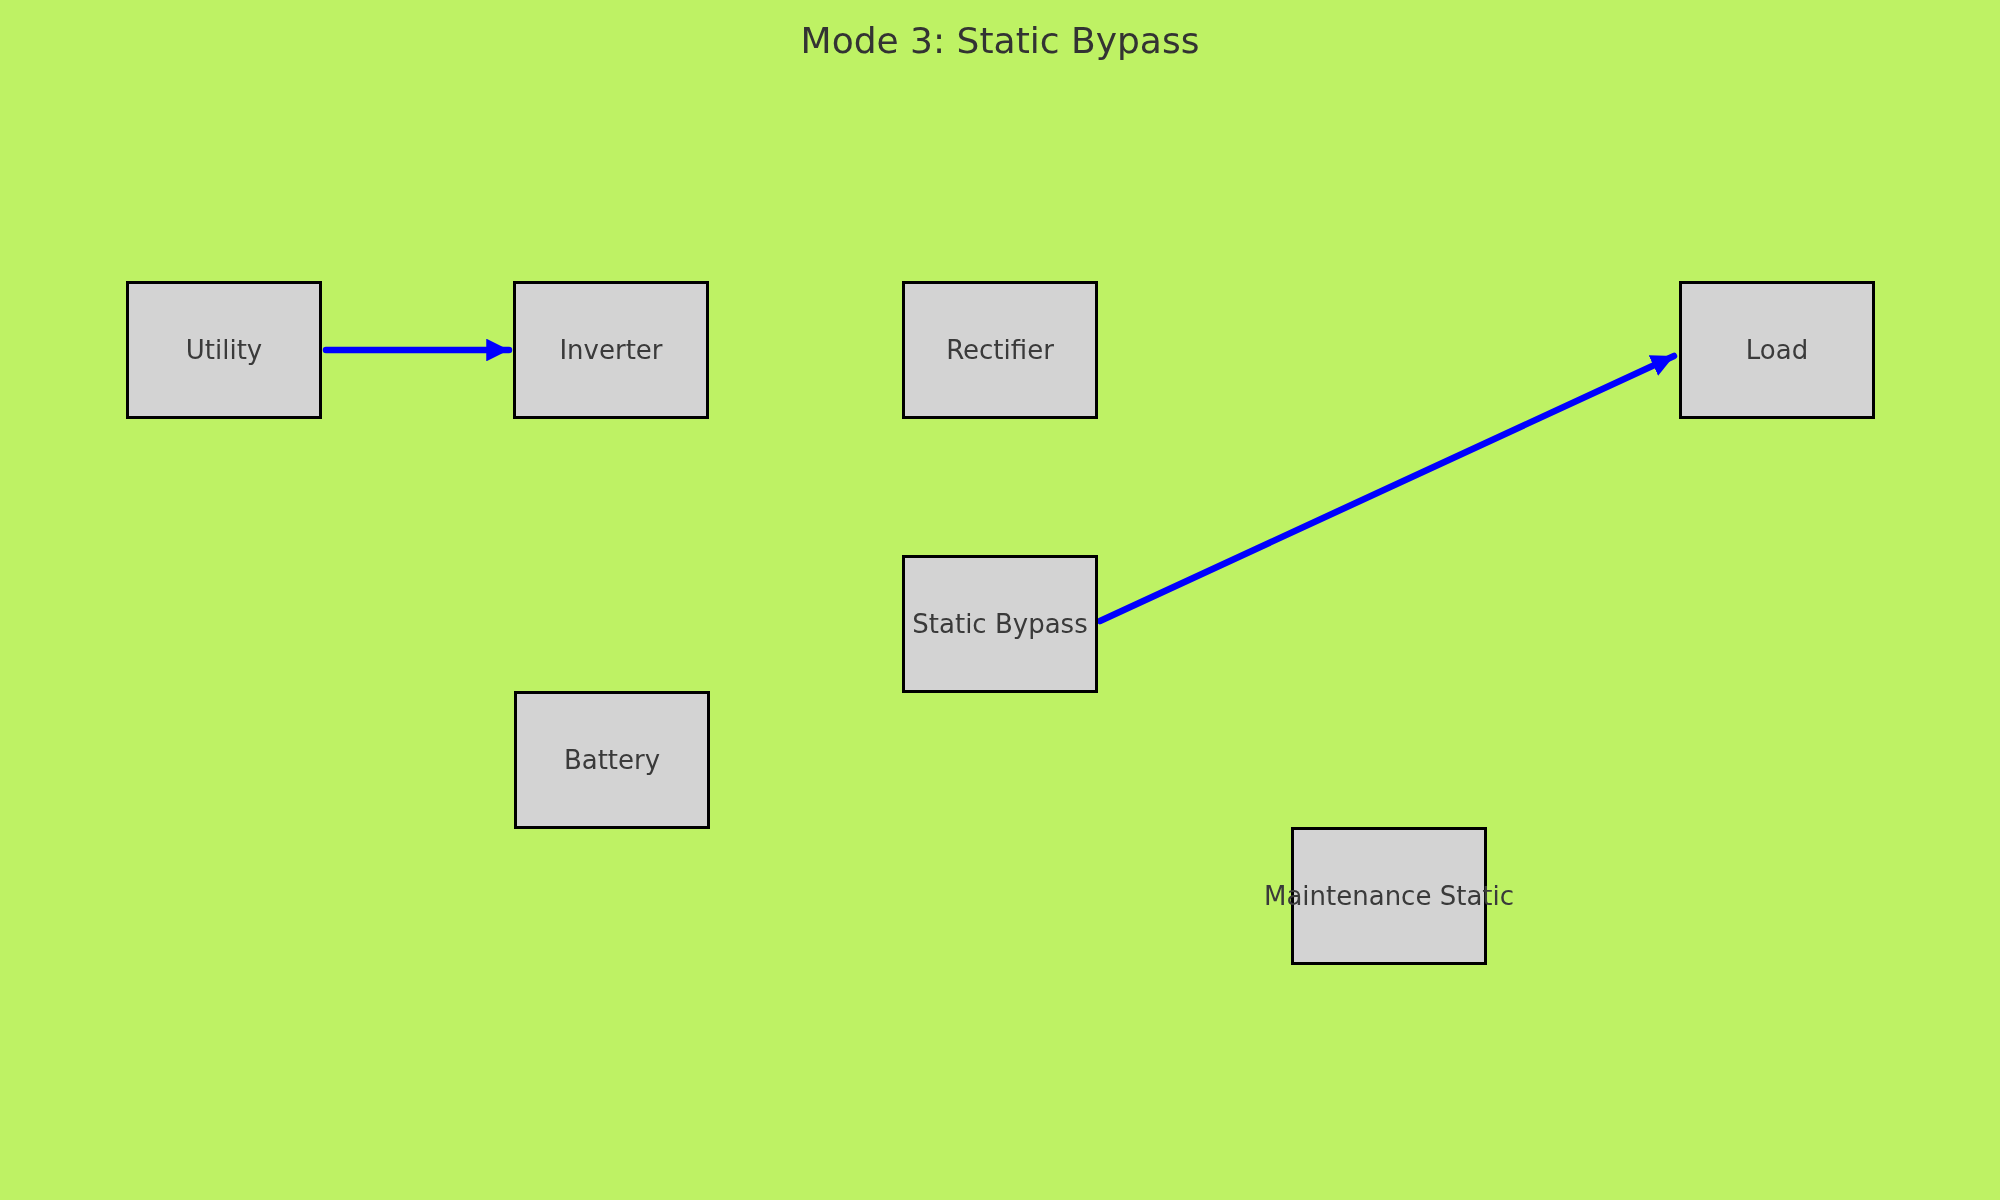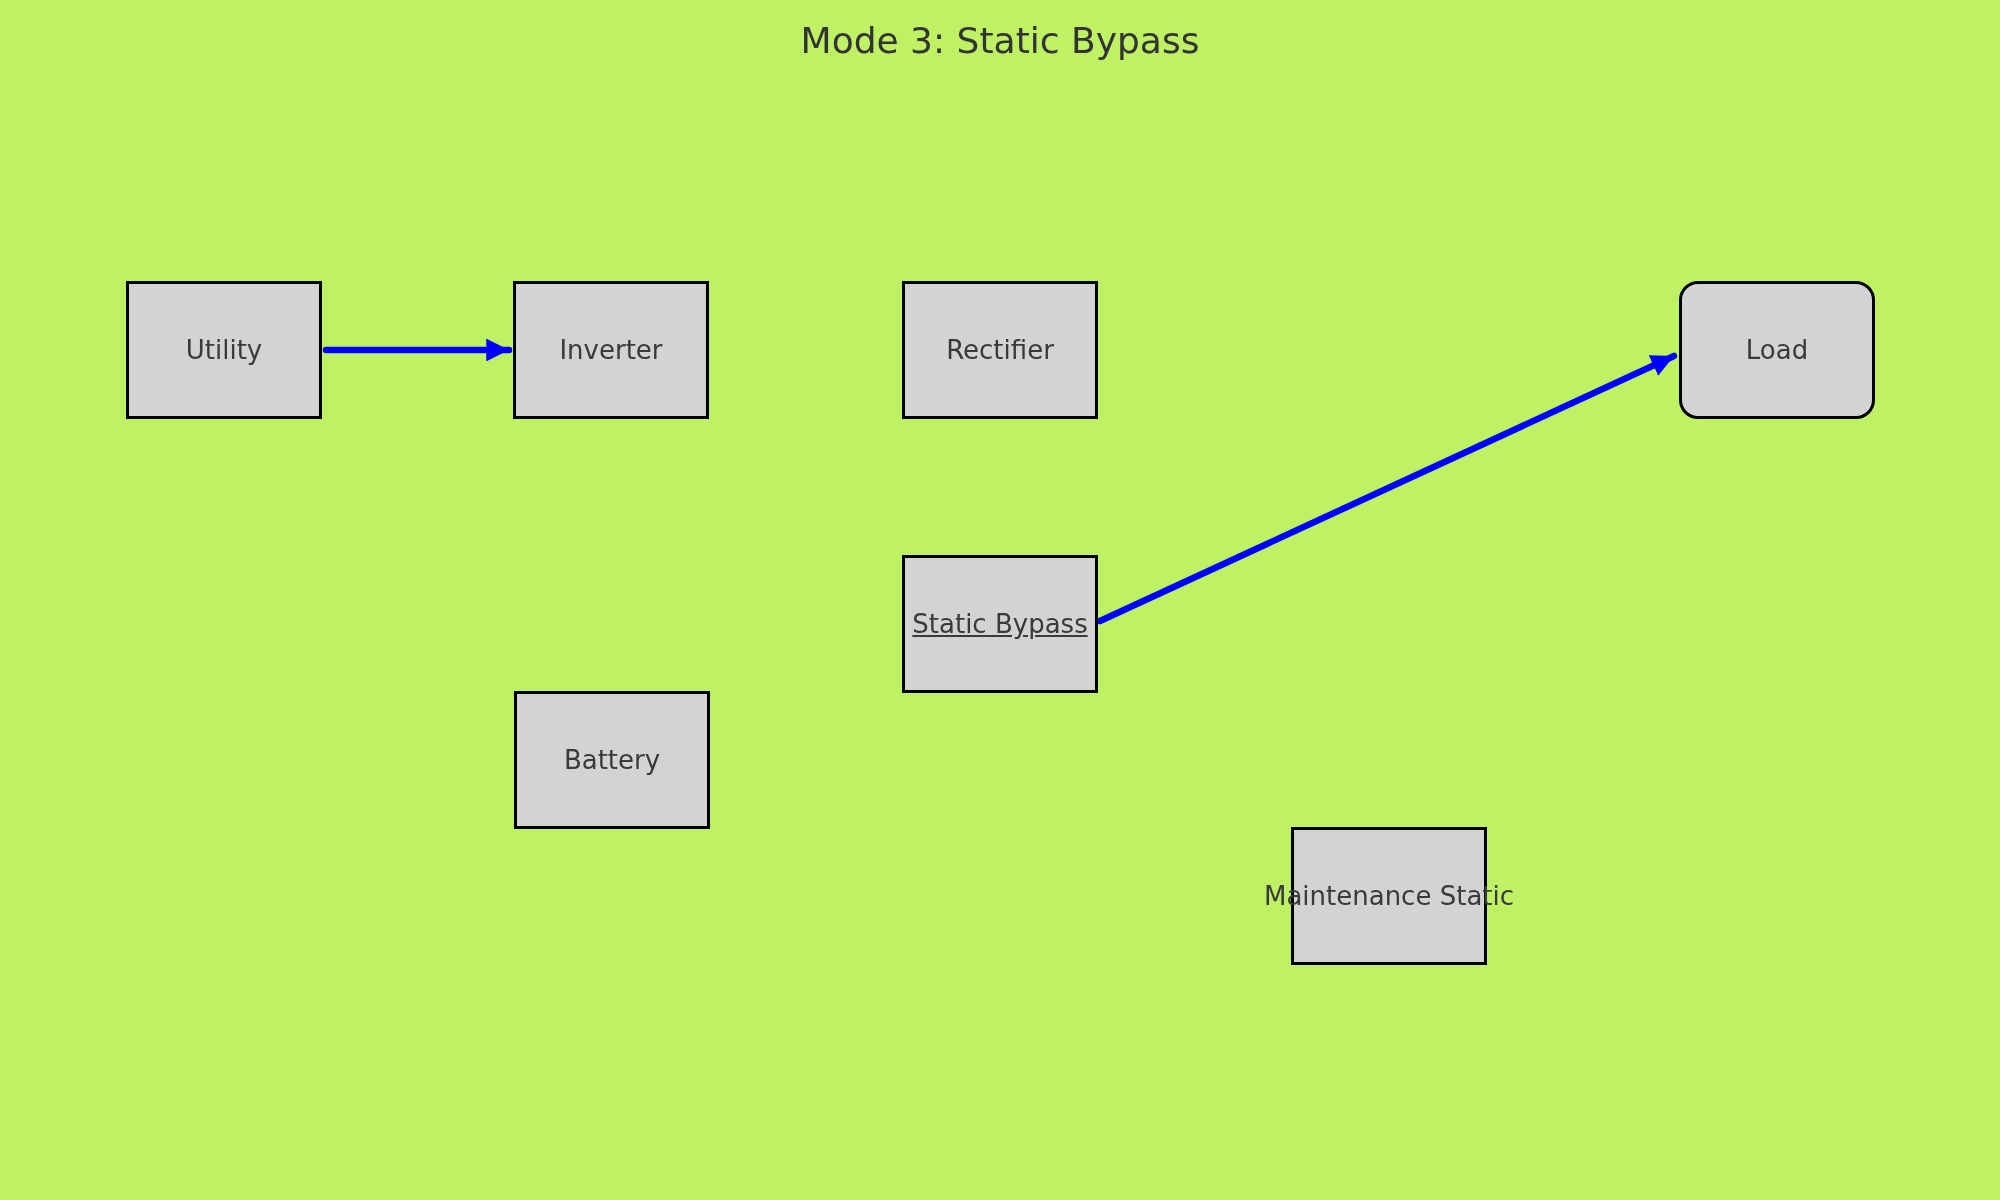--- a/index.html
+++ b/index.html
@@ -71,25 +71,25 @@
   <div id="nodes-group">
       <div class="node" style="left: 126px; top: 281px; background: rgb(211, 211, 211); border-color: rgb(0, 0, 0);">
         <span class="node-label" style="color: rgb(58, 58, 58);">Utility</span>
       </div>
       <div class="node" style="left: 513px; top: 281px; background: rgb(211, 211, 211); border-color: rgb(0, 0, 0);">
         <span class="node-label" style="color: rgb(58, 58, 58);">Inverter</span>
       </div>
       <div class="node" style="left: 902px; top: 281px; background: rgb(211, 211, 211); border-color: rgb(0, 0, 0);">
         <span class="node-label" style="color: rgb(58, 58, 58);">Rectifier</span>
       </div>
-      <div class="node" style="left: 1679px; top: 281px; background: rgb(211, 211, 211); border-color: rgb(0, 0, 0); border-radius: 19px;">
+      <div class="node" style="left: 1679px; top: 281px; background: rgb(211, 211, 211); border-color: rgb(0, 0, 0);">
         <span class="node-label" style="color: rgb(58, 58, 58);">Load</span>
       </div>
       <div class="node" style="left: 902px; top: 555px; background: rgb(211, 211, 211); border-color: rgb(0, 0, 0);">
-        <span class="node-label" style="color: rgb(58, 58, 58); text-decoration: underline;">Static Bypass</span>
+        <span class="node-label" style="color: rgb(58, 58, 58);">Static Bypass</span>
       </div>
       <div class="node" style="left: 514px; top: 691px; background: rgb(211, 211, 211); border-color: rgb(0, 0, 0);">
         <span class="node-label" style="color: rgb(58, 58, 58);">Battery</span>
       </div>
       <div class="node" style="left: 1291px; top: 827px; background: rgb(211, 211, 211); border-color: rgb(0, 0, 0);">
         <span class="node-label" style="color: rgb(58, 58, 58);">Maintenance Static</span>
       </div>
     </div>
 </div>
 

